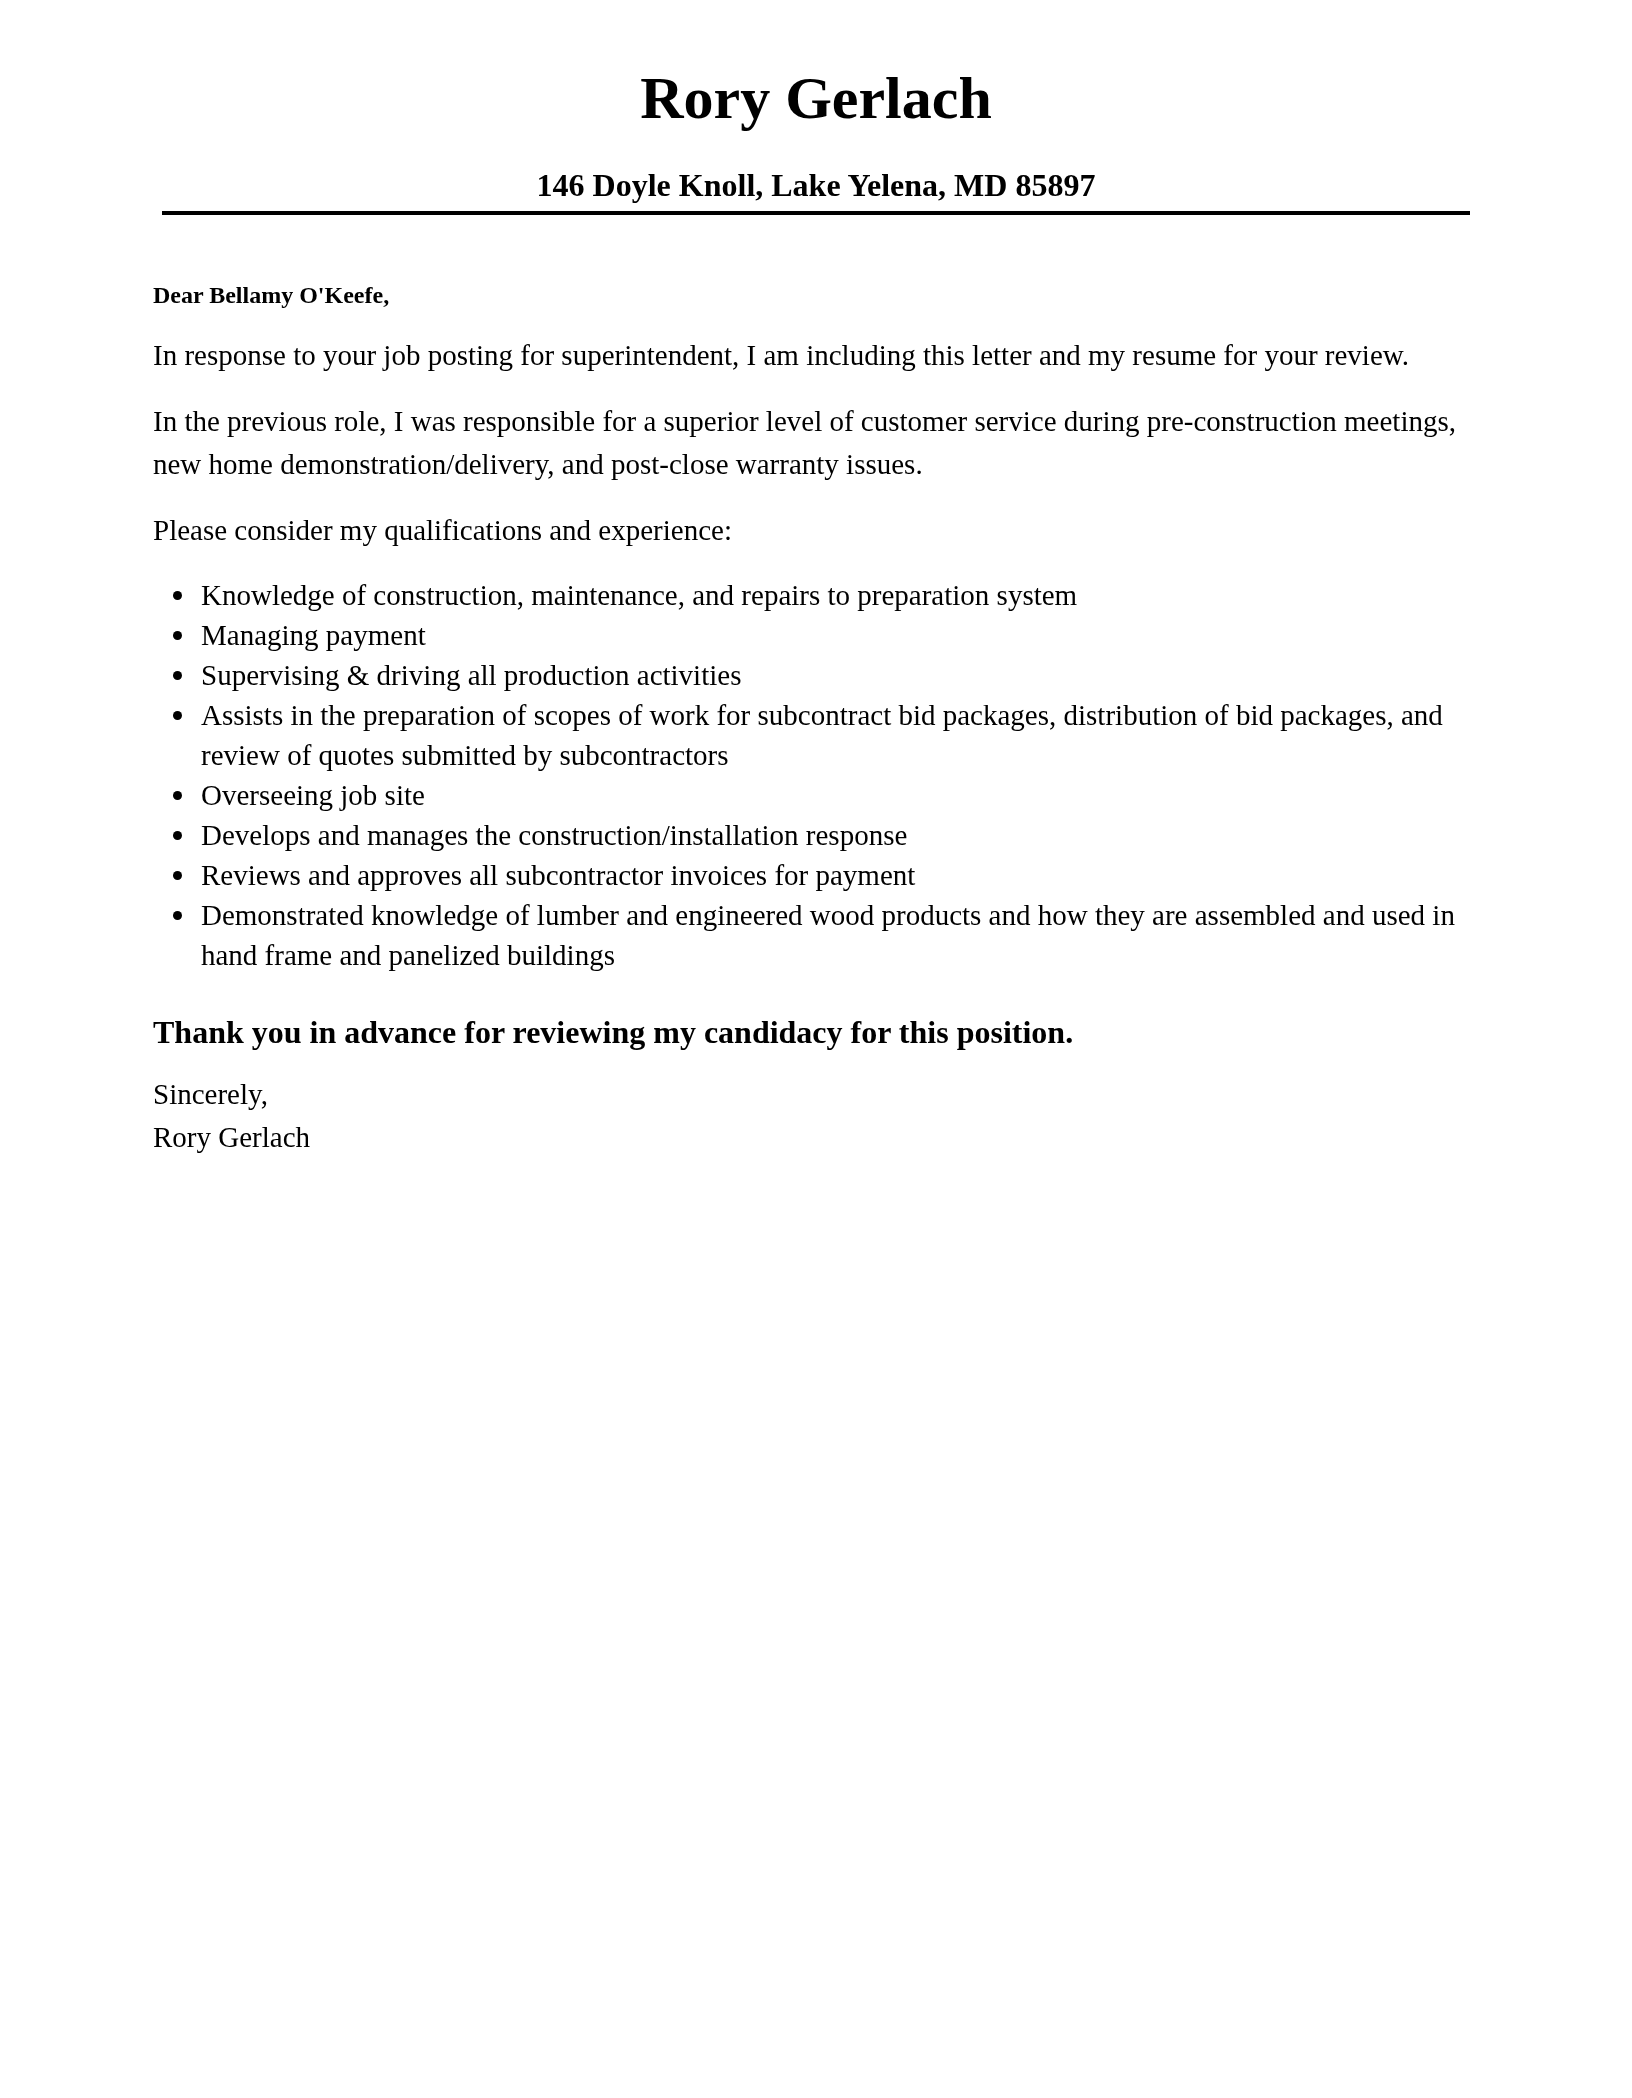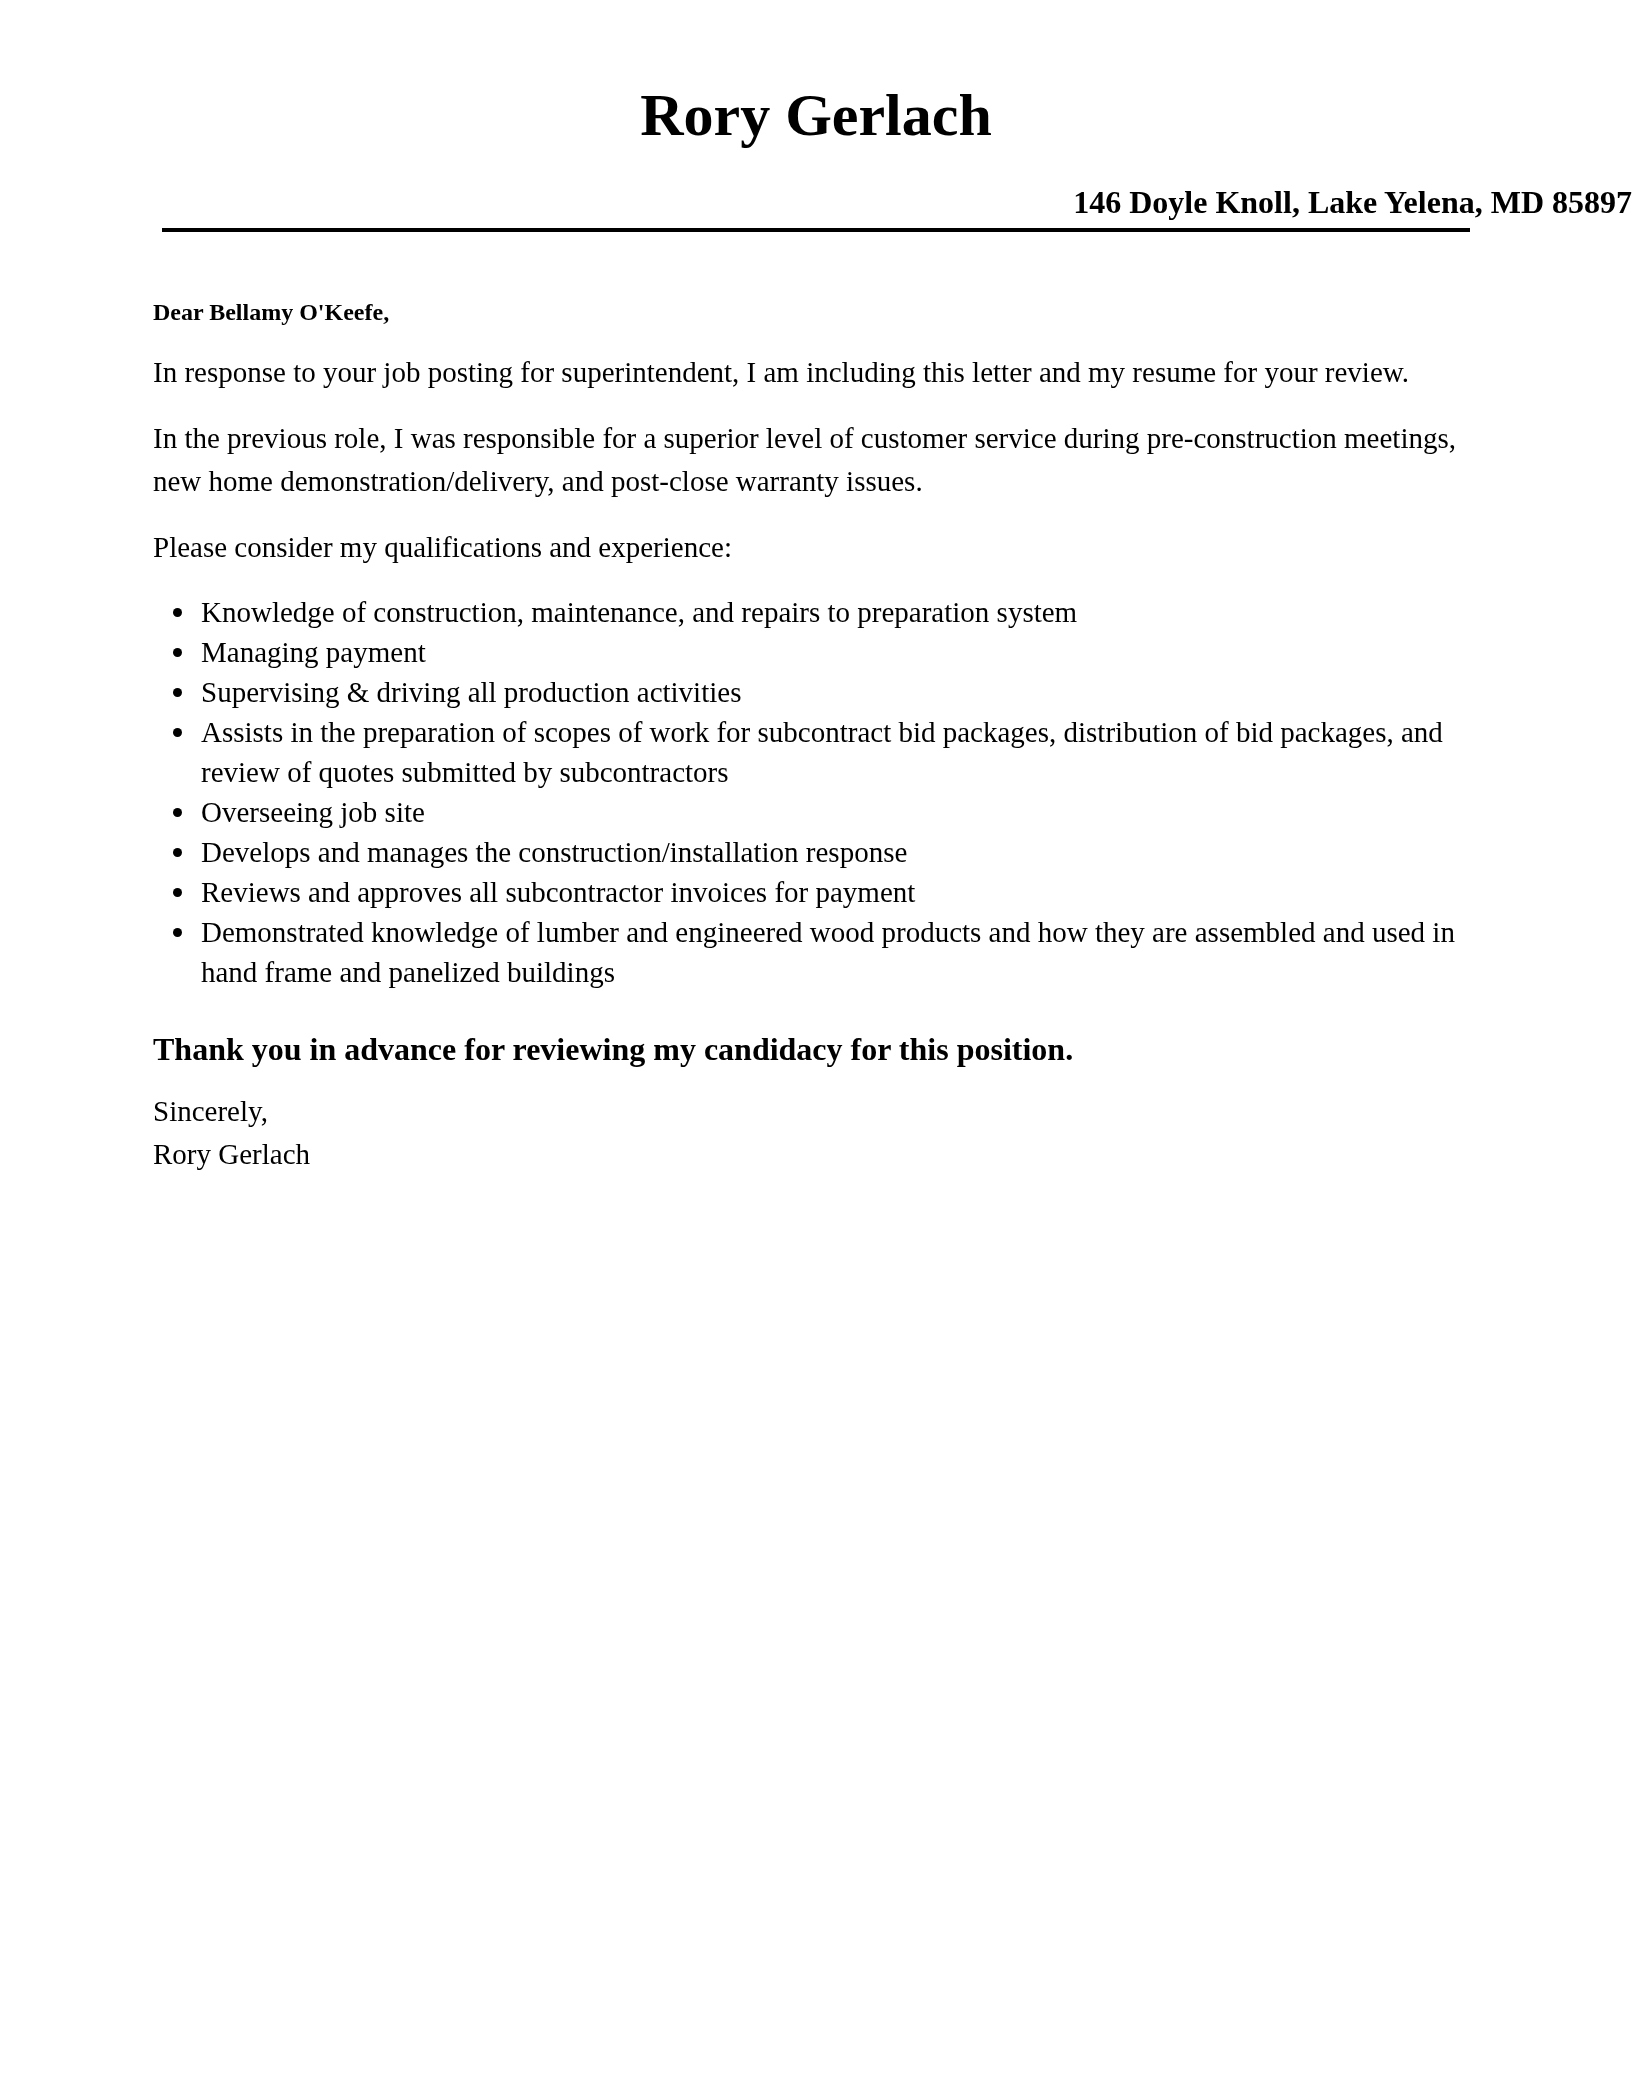--- a/index.html
+++ b/index.html
@@ -14,39 +14,38 @@
       font-family: "Liberation Serif", "DejaVu Serif", serif;
       color: #000000;
       overflow: hidden;
     }
     .page {
       position: absolute;
       left: 0; top: 0;
       width: 1632px;
       height: 1560px;
       background: #ffffff;
-      margin-top: 17px;
     }
     .name {
       position: absolute;
       left: 0;
       width: 1632px;
       top: 60px;
       text-align: center;
       font-weight: bold;
       font-size: 60px;
       line-height: 76px;
       margin: 0;
     }
     .address {
       position: absolute;
       left: 0;
       width: 1632px;
       top: 165px;
-      text-align: right;
+      text-align: center;
       font-weight: bold;
       font-size: 32px;
       line-height: 40px;
     }
     .rule {
       position: absolute;
       left: 162px;
       width: 1308px;
       top: 211px;
       height: 4px;

